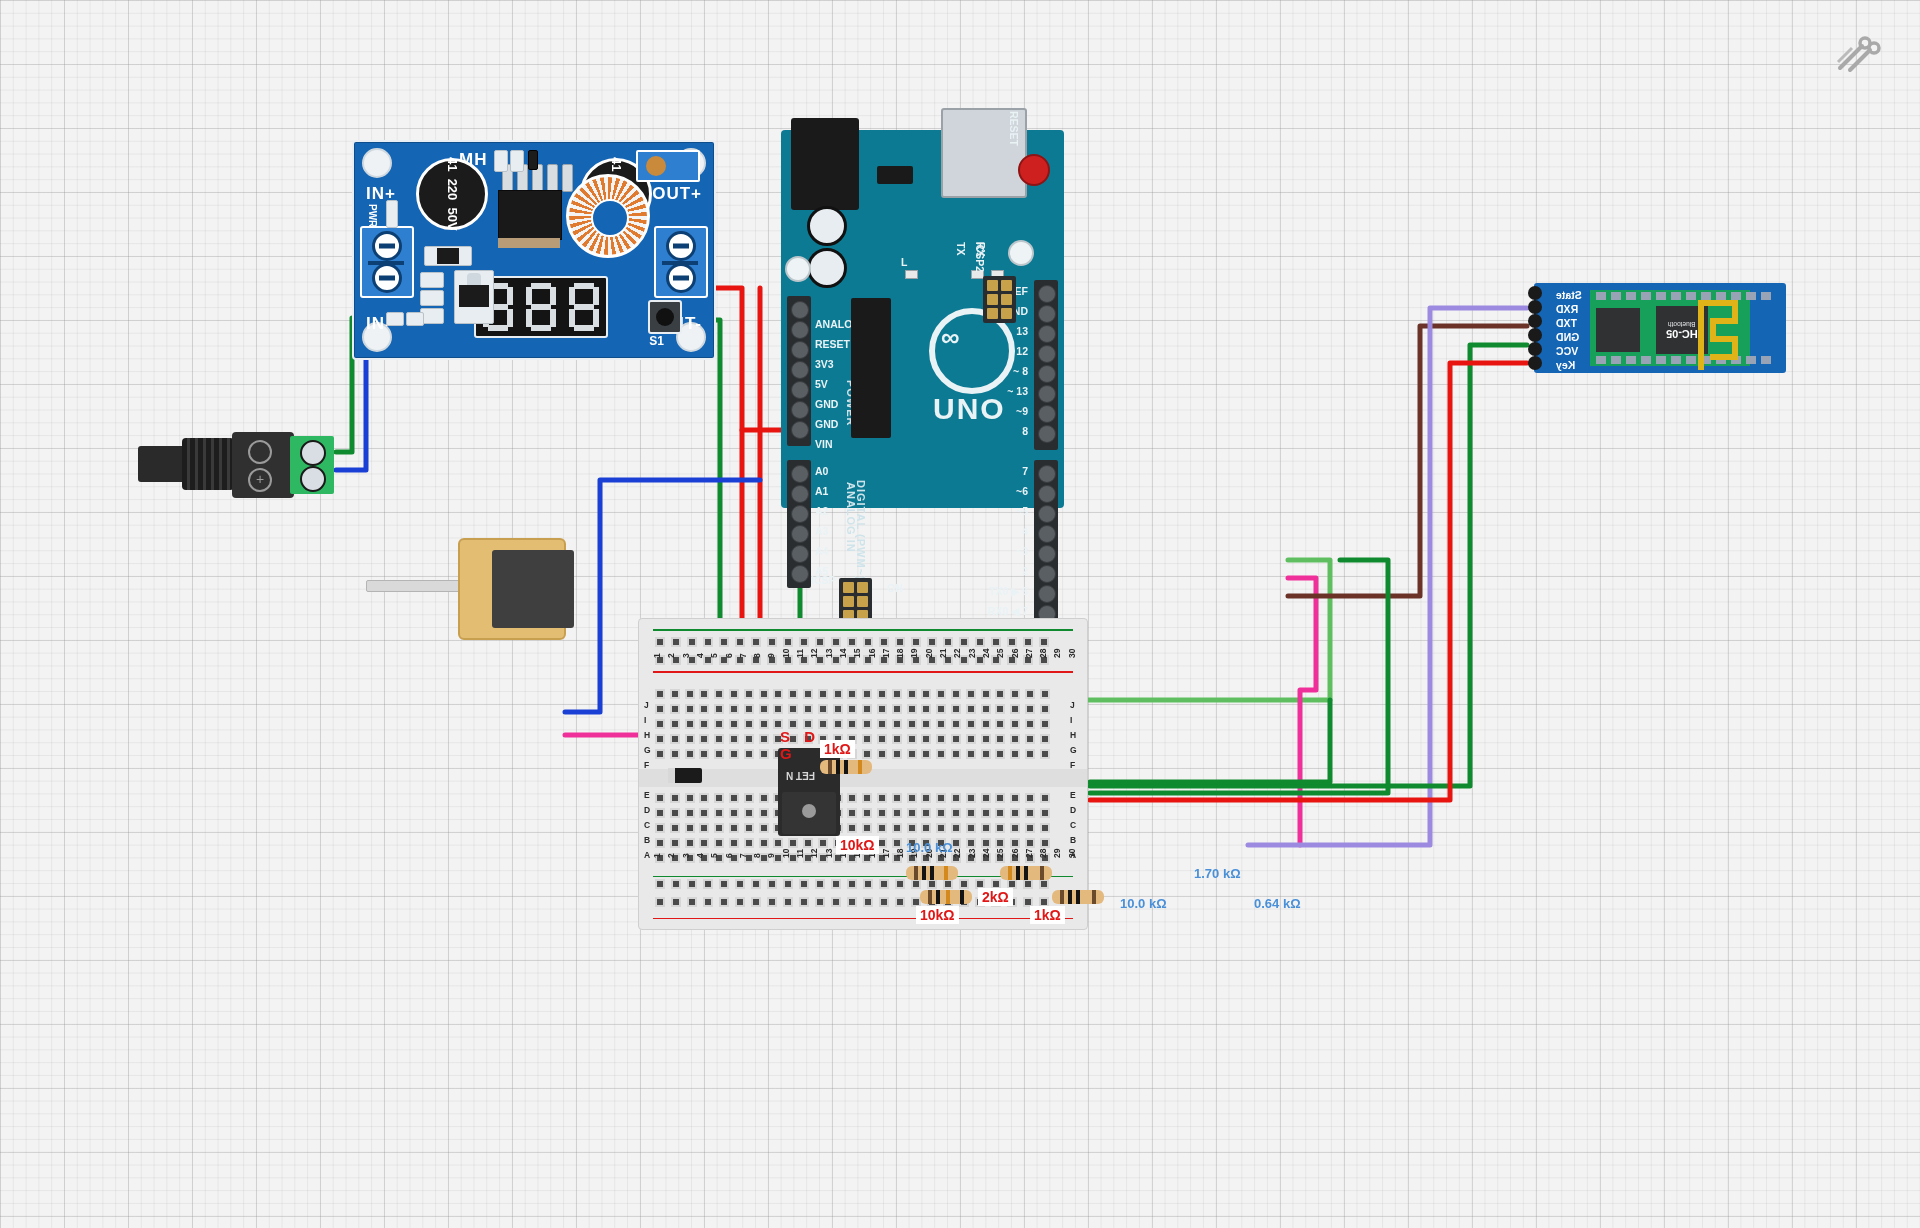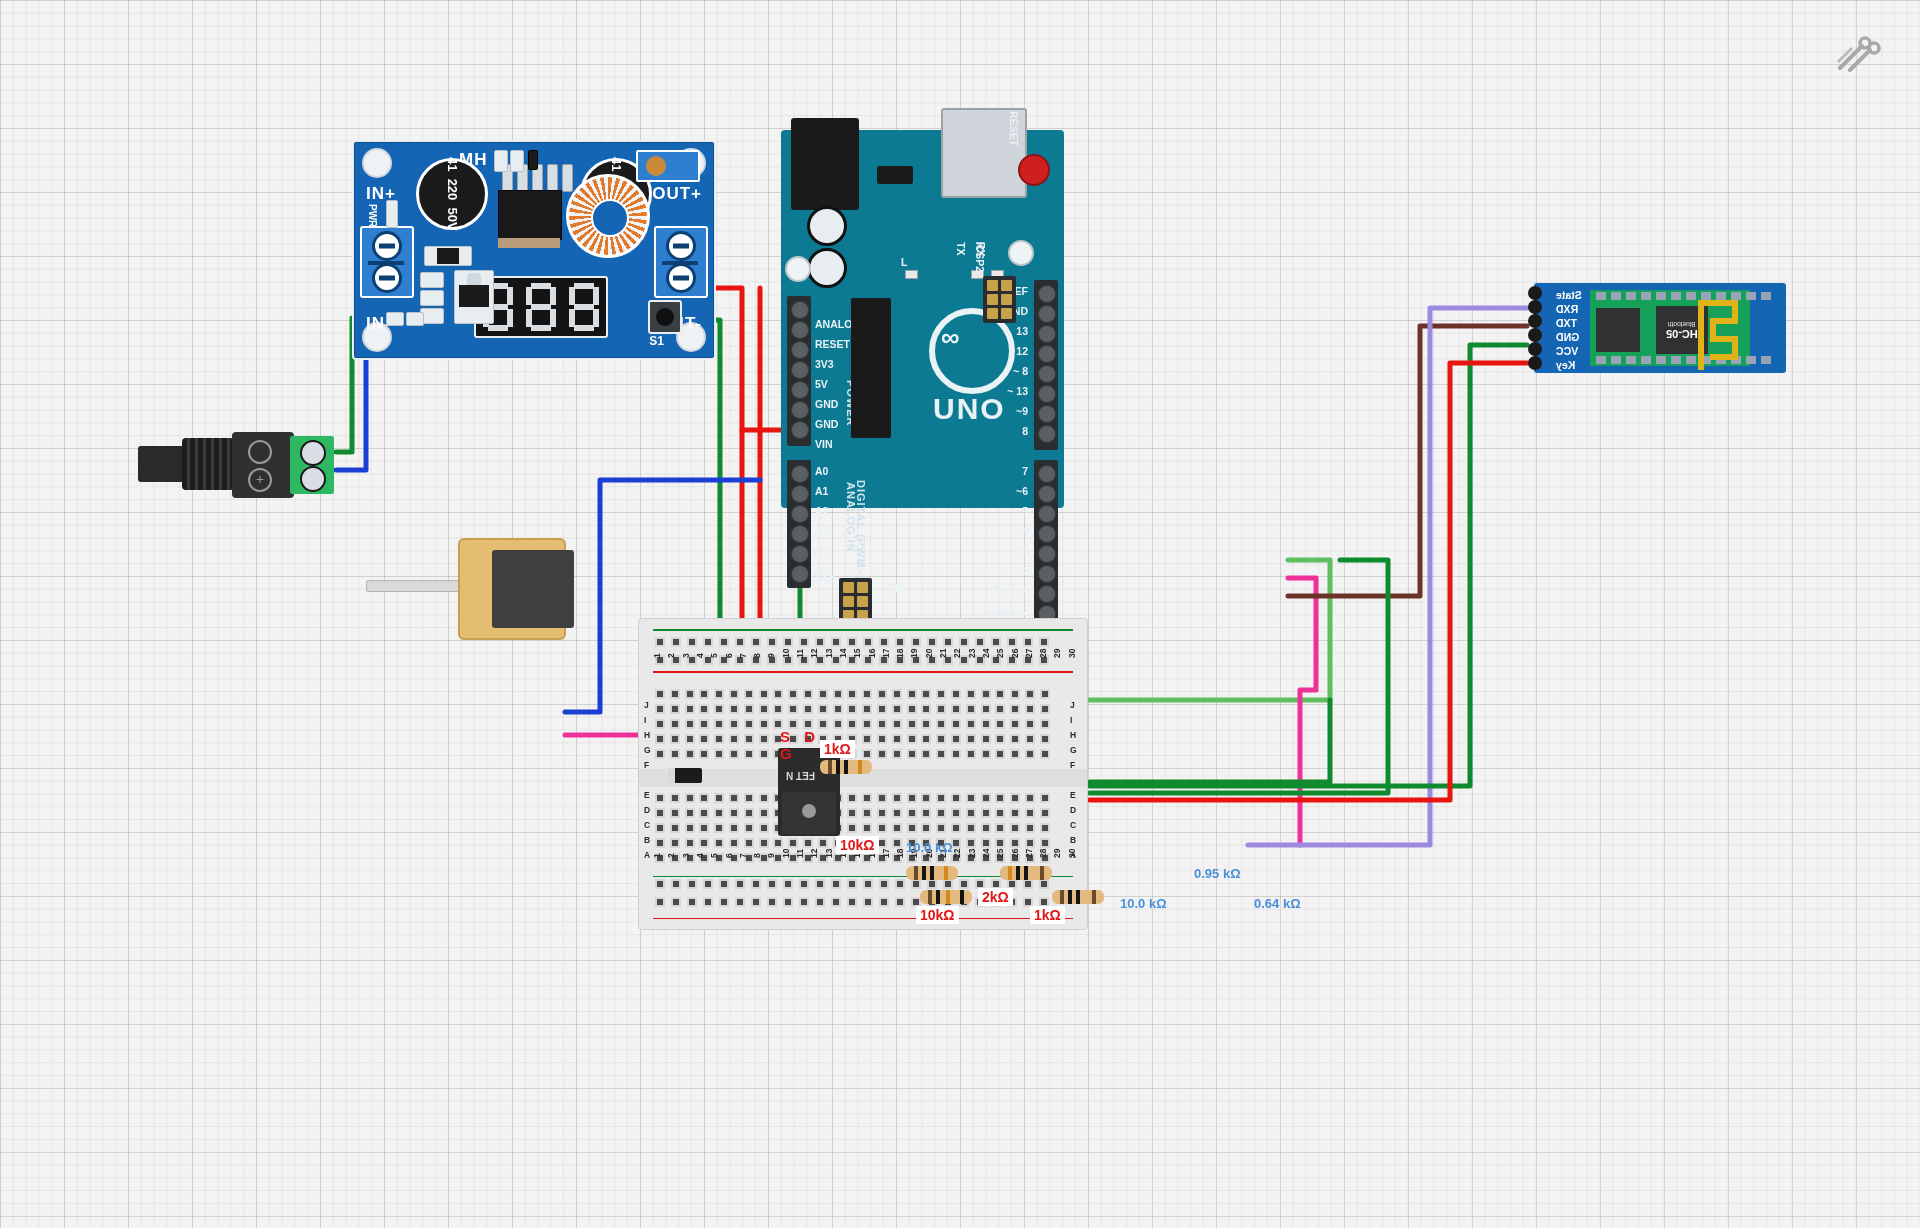--- a/index.html
+++ b/index.html
@@ -990,21 +990,21 @@
   <div class="rlabel" style="left:916px;top:906px;">10kΩ</div>
   <div class="bluelab" style="left:1120px;top:896px;">10.0 kΩ</div>
 
   <div class="res" style="left:1000px;top:866px;">
     <s style="left:8px;width:4px;background:#d4891f;"></s>
       <s style="left:16px;width:4px;background:#141414;"></s>
     <s style="left:24px;width:4px;background:#141414;"></s>
       <s style="left:40px;width:4px;background:#6b4a2b;"></s>
   </div>
   <div class="rlabel" style="left:978px;top:888px;">2kΩ</div>
-  <div class="bluelab" style="left:1194px;top:866px;">0.95 kΩ</div>
+  <div class="bluelab" style="left:1194px;top:866px;">1.70 kΩ</div>
 
   <div class="res" style="left:1052px;top:890px;">
     <s style="left:8px;width:4px;background:#6b4a2b;"></s>
       <s style="left:16px;width:4px;background:#141414;"></s>
     <s style="left:24px;width:4px;background:#141414;"></s>
       <s style="left:40px;width:4px;background:#6b4a2b;"></s>
   </div>
   <div class="rlabel" style="left:1030px;top:906px;">1kΩ</div>
   <div class="bluelab" style="left:1254px;top:896px;">0.64 kΩ</div>
 

